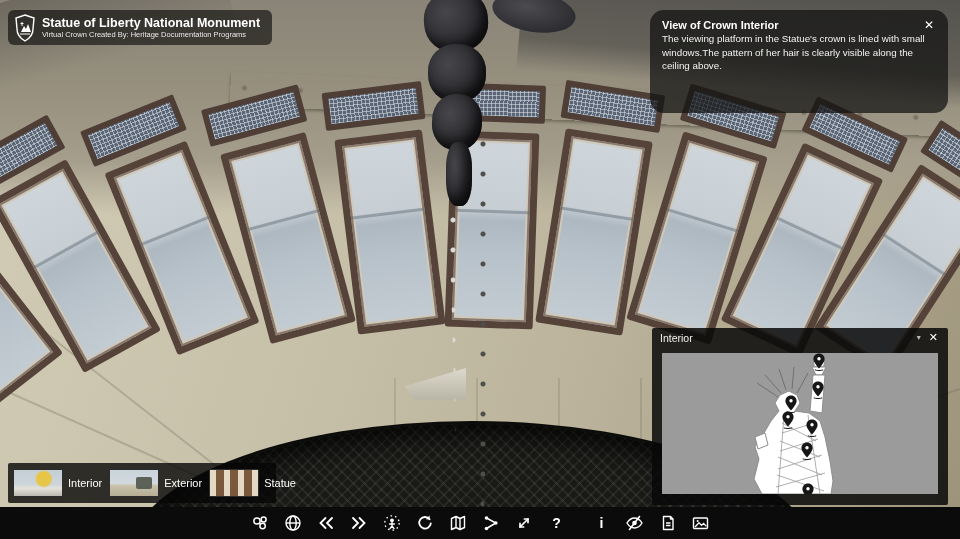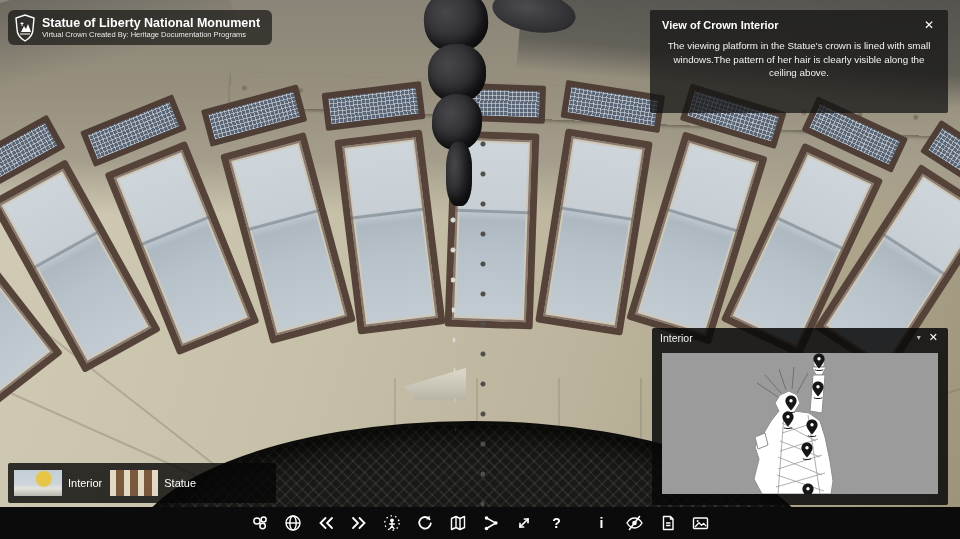--- a/index.html
+++ b/index.html
@@ -59,25 +59,25 @@
 
   
   .header-bar{position:absolute;left:8px;top:10px;width:264px;height:35px;z-index:20;
     background:rgba(0,0,0,.58);border-radius:6px;display:flex;align-items:center;padding:3px 6px;gap:6px;}
   .header-text{display:flex;flex-direction:column;justify-content:center;}
   .header-title{color:#fff;font-size:12.5px;font-weight:bold;line-height:14px;white-space:nowrap;}
   .header-sub{color:#e8e8e8;font-size:7.5px;line-height:9px;white-space:nowrap;}
   .nps-logo{flex:0 0 auto;}
 
   .info-panel{position:absolute;left:650px;top:10px;width:298px;height:103px;z-index:20;
-    background:rgba(16,16,16,.72);border-radius:2px;padding:8px 12px;}
+    background:rgba(16,16,16,.72);border-radius:14px;padding:8px 12px;}
   .info-title-row{display:flex;justify-content:space-between;align-items:center;}
   .info-title{color:#fff;font-size:11px;font-weight:bold;}
   .panel-close{color:#fff;font-size:12px;line-height:12px;cursor:pointer;padding:1px 2px;}
-  .info-body{margin-top:7px;color:#f2f2f2;font-size:9.8px;line-height:1.4;text-align:center;}
+  .info-body{color:#f2f2f2;font-size:9.8px;line-height:1.4;}
 
   .map-panel{position:absolute;left:652px;top:328px;width:296px;height:177px;z-index:20;
     background:rgba(8,8,8,.85);border-radius:2px;}
   .map-titlebar{height:19px;display:flex;align-items:center;padding:0 8px;gap:6px;}
   .map-title{color:#eee;font-size:10.5px;flex:1;}
   .map-caret{color:#bbb;font-size:8px;cursor:pointer;}
   .map-close{color:#fff;font-size:11px;cursor:pointer;padding:0 2px;}
   .map-image{position:absolute;left:10px;top:25px;width:276px;height:141px;background:#9b9b9b;overflow:hidden;}
 
   .thumbs-bar{position:absolute;left:8px;top:463px;width:268px;height:40px;z-index:20;
@@ -263,20 +263,24 @@
       </svg>
     </div>
   </div>
 
   <div class="thumbs-bar">
     <div class="thumb-item">
       <div class="thumb-pic tp-interior"></div>
       <div class="thumb-label">Interior</div>
     </div>
     <div class="thumb-item">
+      <div class="thumb-pic tp-exterior"></div>
+      <div class="thumb-label">Exterior</div>
+    </div>
+    <div class="thumb-item">
       <div class="thumb-pic tp-museum"></div>
       <div class="thumb-label">Statue</div>
     </div>
   </div>
 
   <div class="toolbar">
     <div class="tool" title="nodes">
       <svg width="18" height="18" viewBox="0 0 18 18" stroke="#fff" stroke-width="1.5" fill="none">
         <circle cx="6" cy="7" r="3.1"></circle>
           <circle cx="12.6" cy="5.6" r="2.5"></circle>

